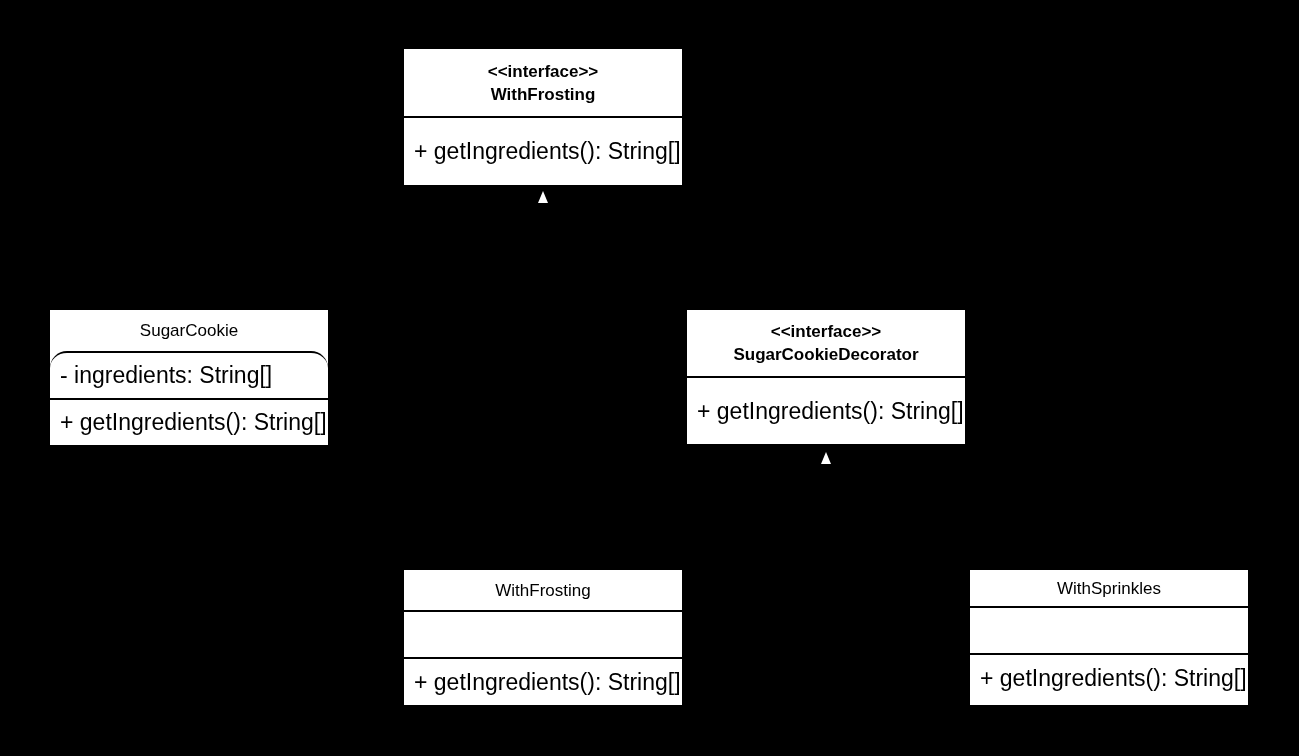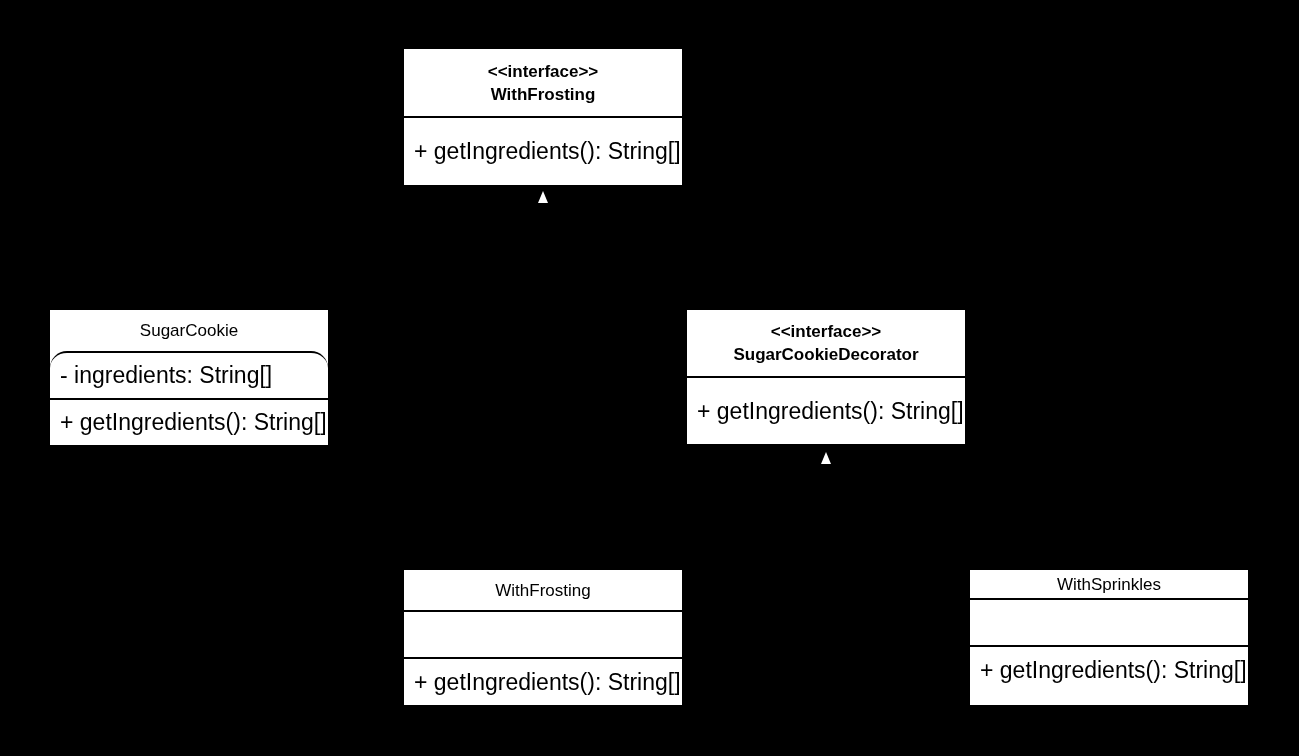--- a/index.html
+++ b/index.html
@@ -68,21 +68,21 @@
   #box-sugarcookiedecorator{ left: 685px; top: 308px; width: 282px; height: 138px; }
   #box-sugarcookiedecorator .uml-header  { height: 66px; }
   #box-sugarcookiedecorator .uml-section { height: 68px; }
 
   #box-withfrosting        { left: 402px; top: 568px; width: 282px; height: 139px; }
   #box-withfrosting        .uml-header  { height: 40px; justify-content: center; }
   #box-withfrosting        .sec-attrs   { height: 47px; }
   #box-withfrosting        .sec-methods { height: 48px; }
 
   #box-withsprinkles       { left: 968px; top: 568px; width: 282px; height: 139px; }
-  #box-withsprinkles       .uml-header  { height: 28px; }
+  #box-withsprinkles       .uml-header  { height: 36px; }
   #box-withsprinkles       .sec-attrs   { height: 47px; }
   #box-withsprinkles       .sec-methods { height: 48px; }
 
   #arrowhead-isugarcookie        { left: 538px; top: 191px; }
   #arrowhead-sugarcookiedecorator{ left: 821px; top: 452px; }
 </style>
 </head>
 <body>
 
 <div class="canvas">

